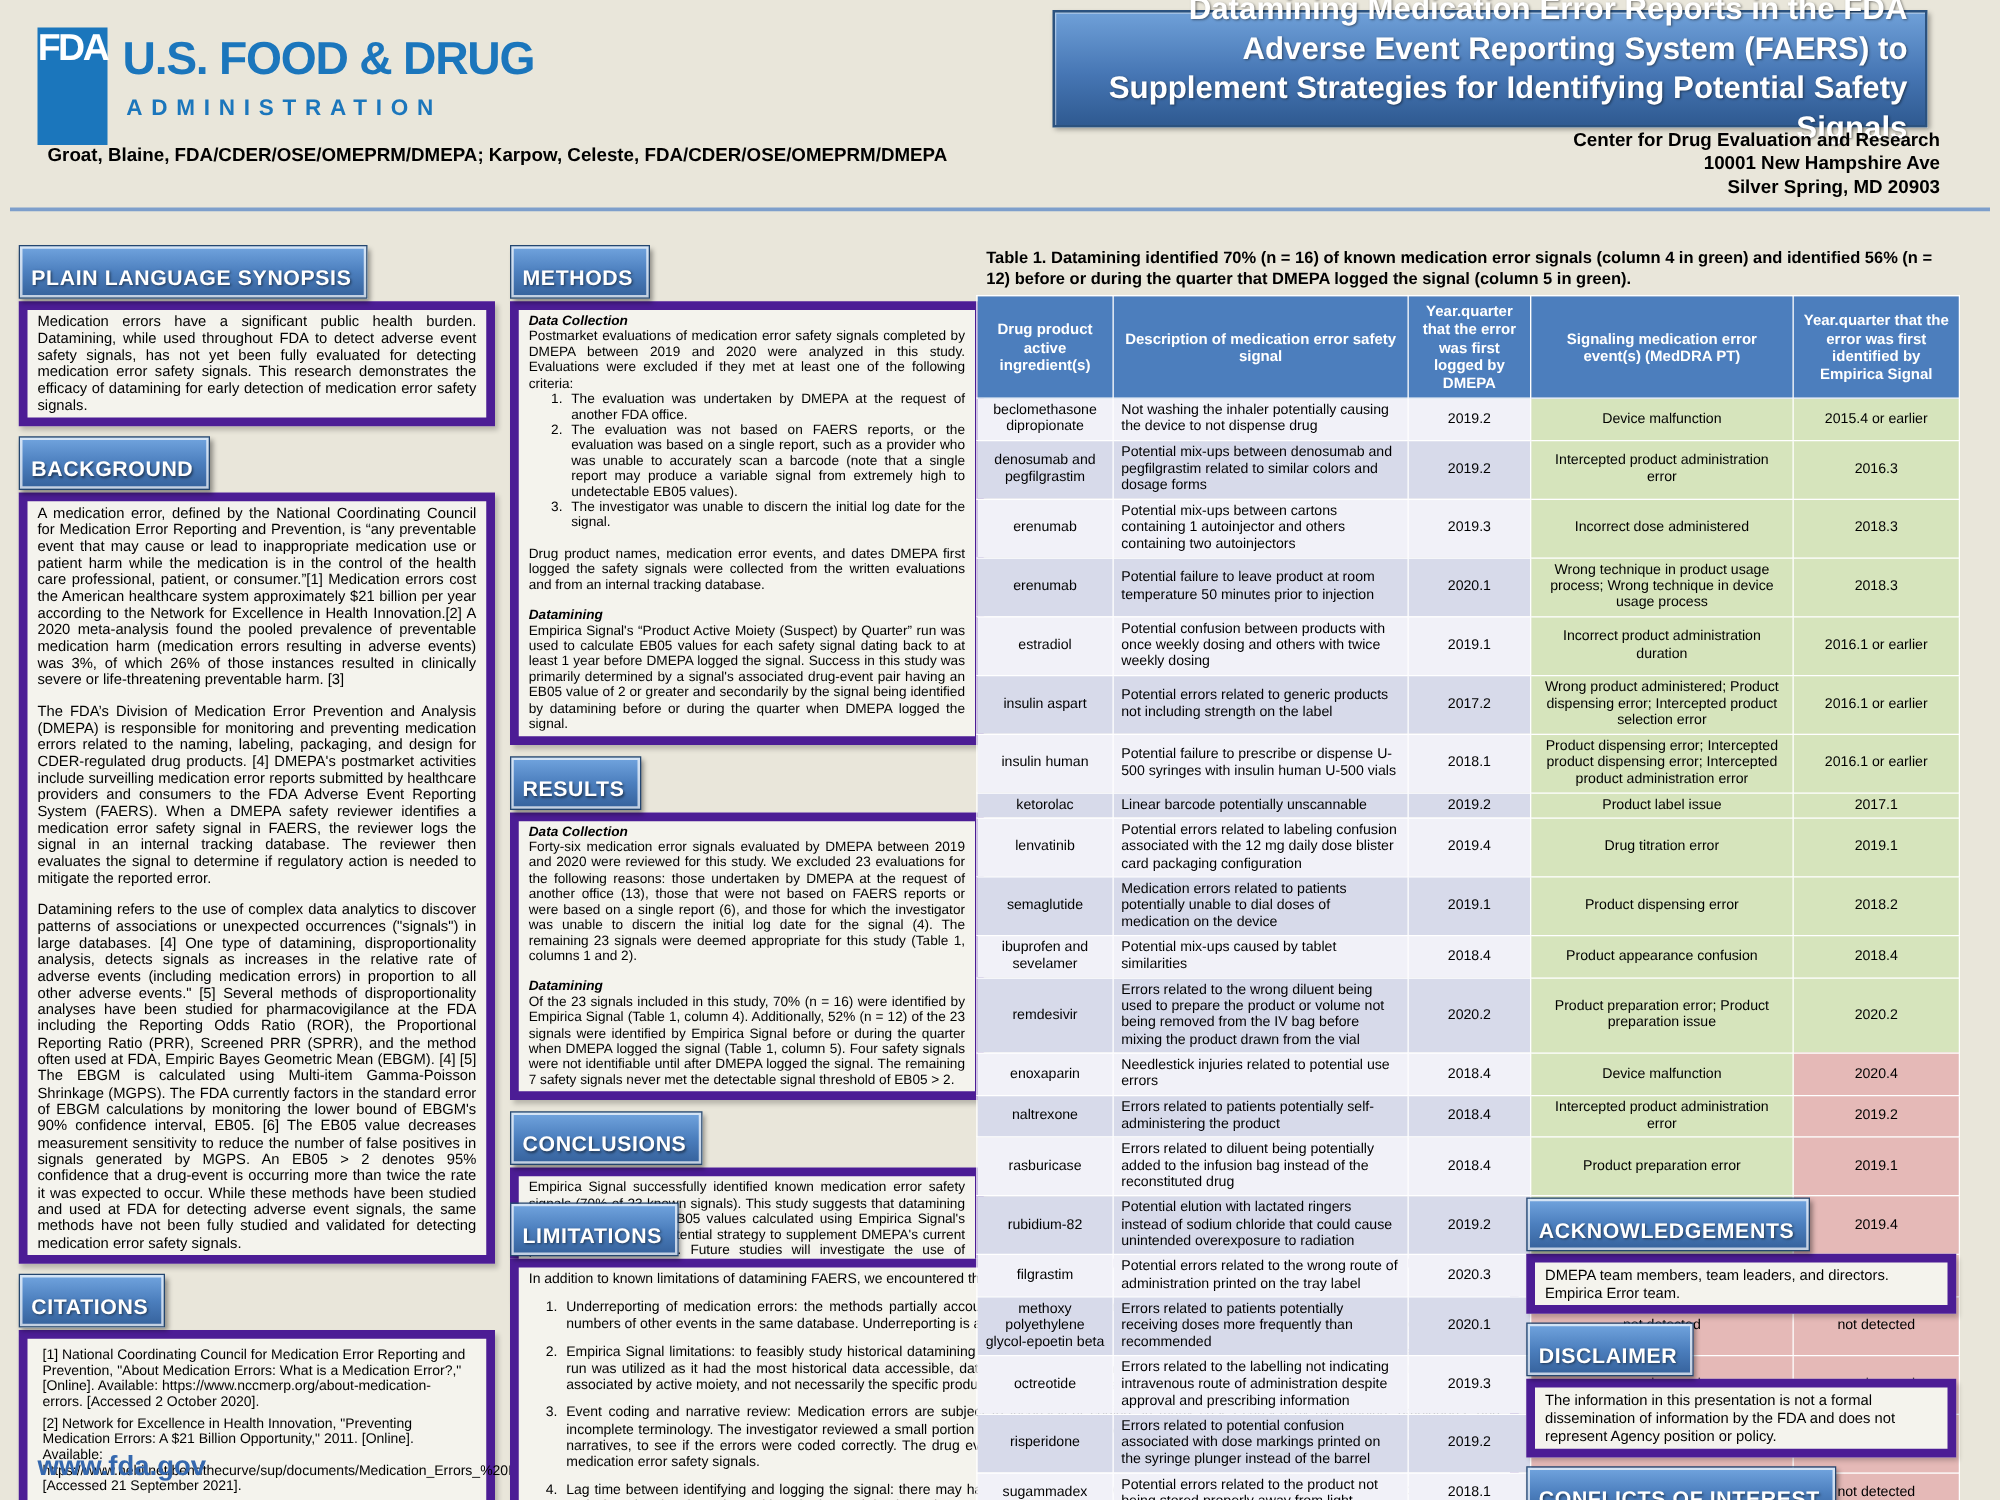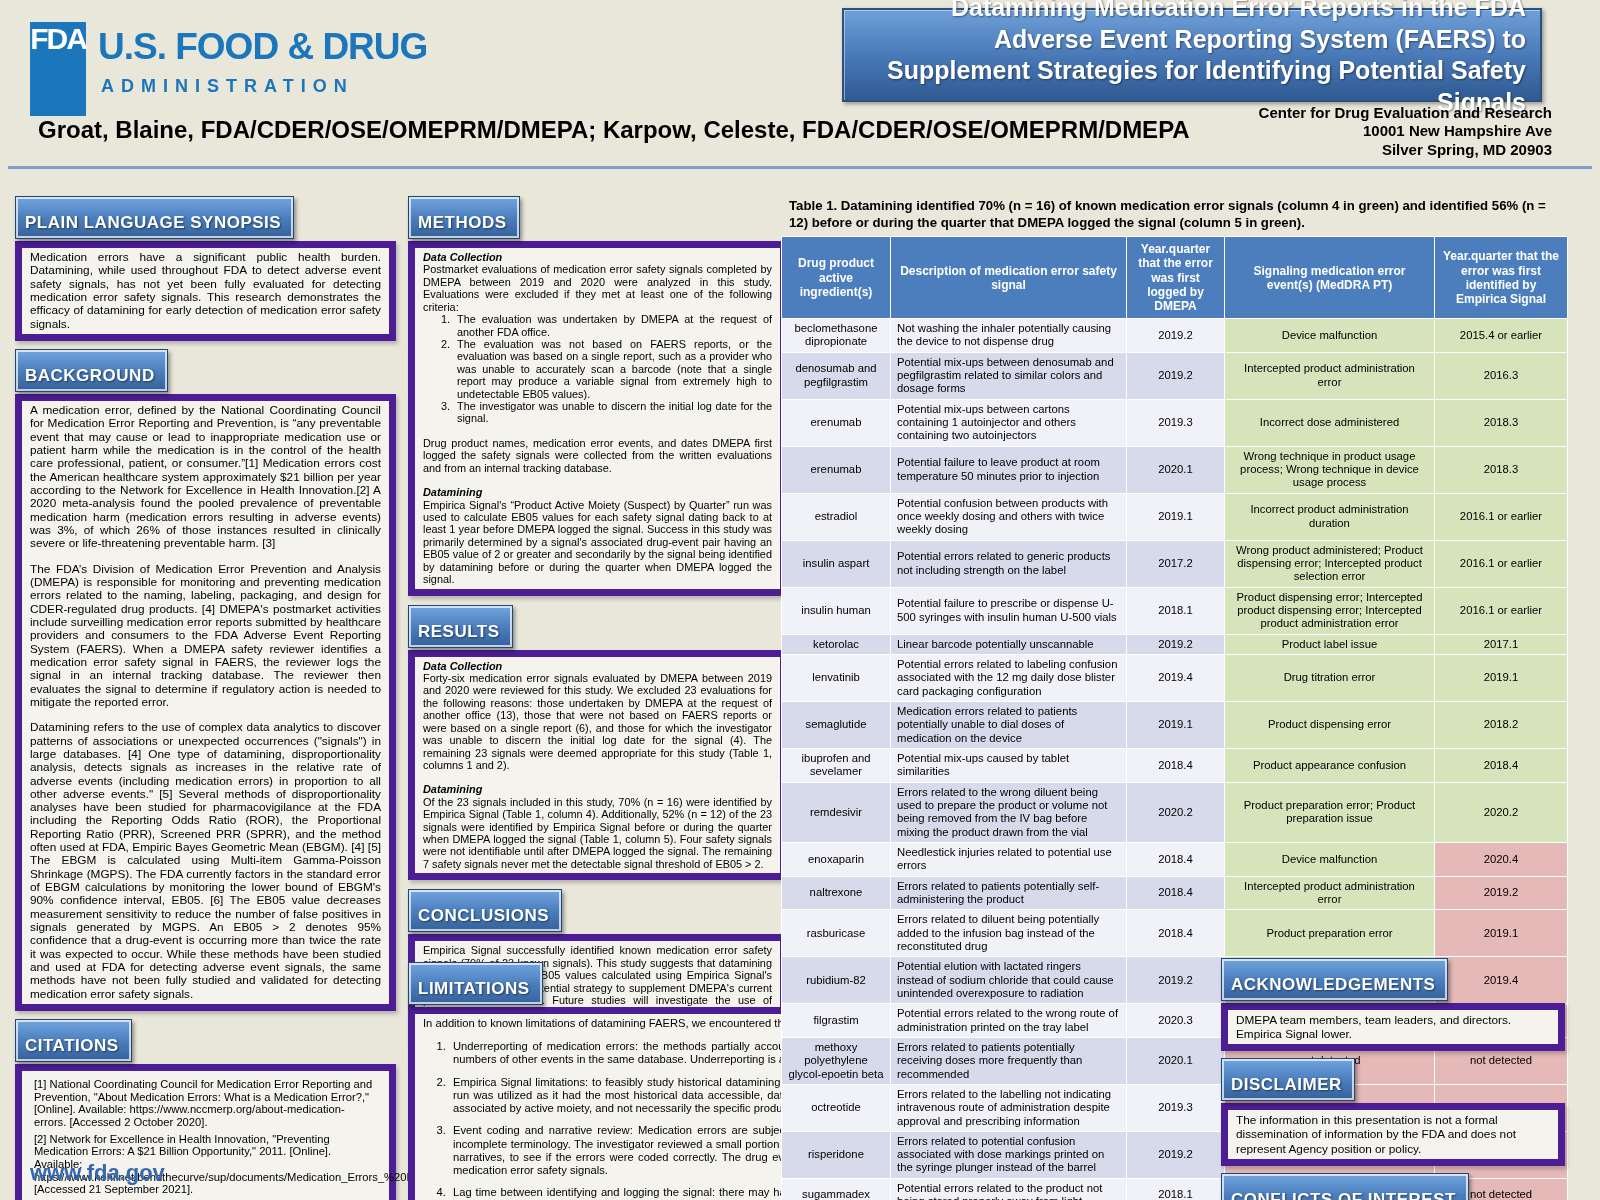--- a/index.html
+++ b/index.html
@@ -15,21 +15,21 @@
   .brand1{position:absolute;left:98px;top:26px;color:#1B76BC;font-weight:bold;font-size:37px;letter-spacing:-1px;}
   .brand2{position:absolute;left:101px;top:76px;color:#1B76BC;font-weight:bold;font-size:18px;letter-spacing:7px;}
   .title-box{
     position:absolute;left:842px;top:8px;width:700px;height:94px;box-sizing:border-box;
     background:linear-gradient(180deg,#6FA0D8 0%,#4676B4 55%,#2F5A91 100%);
     border:2px solid #2B527F;box-shadow:inset 1px 1px 0 rgba(255,255,255,.45), 2px 2px 4px rgba(0,0,0,.35);
     color:#fff;font-weight:bold;font-size:25px;line-height:1.26;text-align:right;
     display:flex;align-items:center;justify-content:flex-end;padding:4px 14px;
     text-shadow:1px 1px 2px rgba(0,0,0,.45);
   }
-  .authors{position:absolute;left:38px;top:116px;font-weight:bold;font-size:24px;}
+  .authors{position:absolute;left:38px;top:116px;font-weight:bold;font-size:15px;}
   .address{position:absolute;right:48px;top:104px;text-align:right;font-weight:bold;font-size:15px;line-height:1.22;}
   .toprule{position:absolute;left:8px;top:166px;width:1584px;height:3px;background:#7E9FCB;}
   
   .sec-h{
     display:inline-block;position:relative;z-index:2;
     background:linear-gradient(180deg,#72A5DF 0%,#4C7FBE 50%,#35619B 100%);
     color:#fff;font-weight:bold;font-size:17px;letter-spacing:.5px;
     padding:16px 12px 5px 9px;border:1px solid #24466F;
     box-shadow:inset 0 0 0 2px rgba(255,255,255,.7), 2px 3px 4px rgba(0,0,0,.4);
     text-shadow:1px 1px 2px rgba(0,0,0,.5);
@@ -373,21 +373,21 @@
           <td class="c5 red">not detected</td>
         </tr>
 
       </tbody>
   </table>
 </div>
 
 <div id="bottom-right">
   <div class="sec-h">ACKNOWLEDGEMENTS</div>
   <div class="box">
-    <p>DMEPA team members, team leaders, and directors. Empirica Signal lower.</p>
+    <p>DMEPA team members, team leaders, and directors. Empirica Error team.</p>
   </div>
   <div class="gap"></div>
   <div class="sec-h">DISCLAIMER</div>
   <div class="box">
     <p>The information in this presentation is not a formal dissemination of information by the FDA and does not represent Agency position or policy.</p>
   </div>
   <div class="gap"></div>
   <div class="sec-h">CONFLICTS OF INTEREST</div>
   <div class="box">
     <p>No conflicts of interest to disclose.</p>

